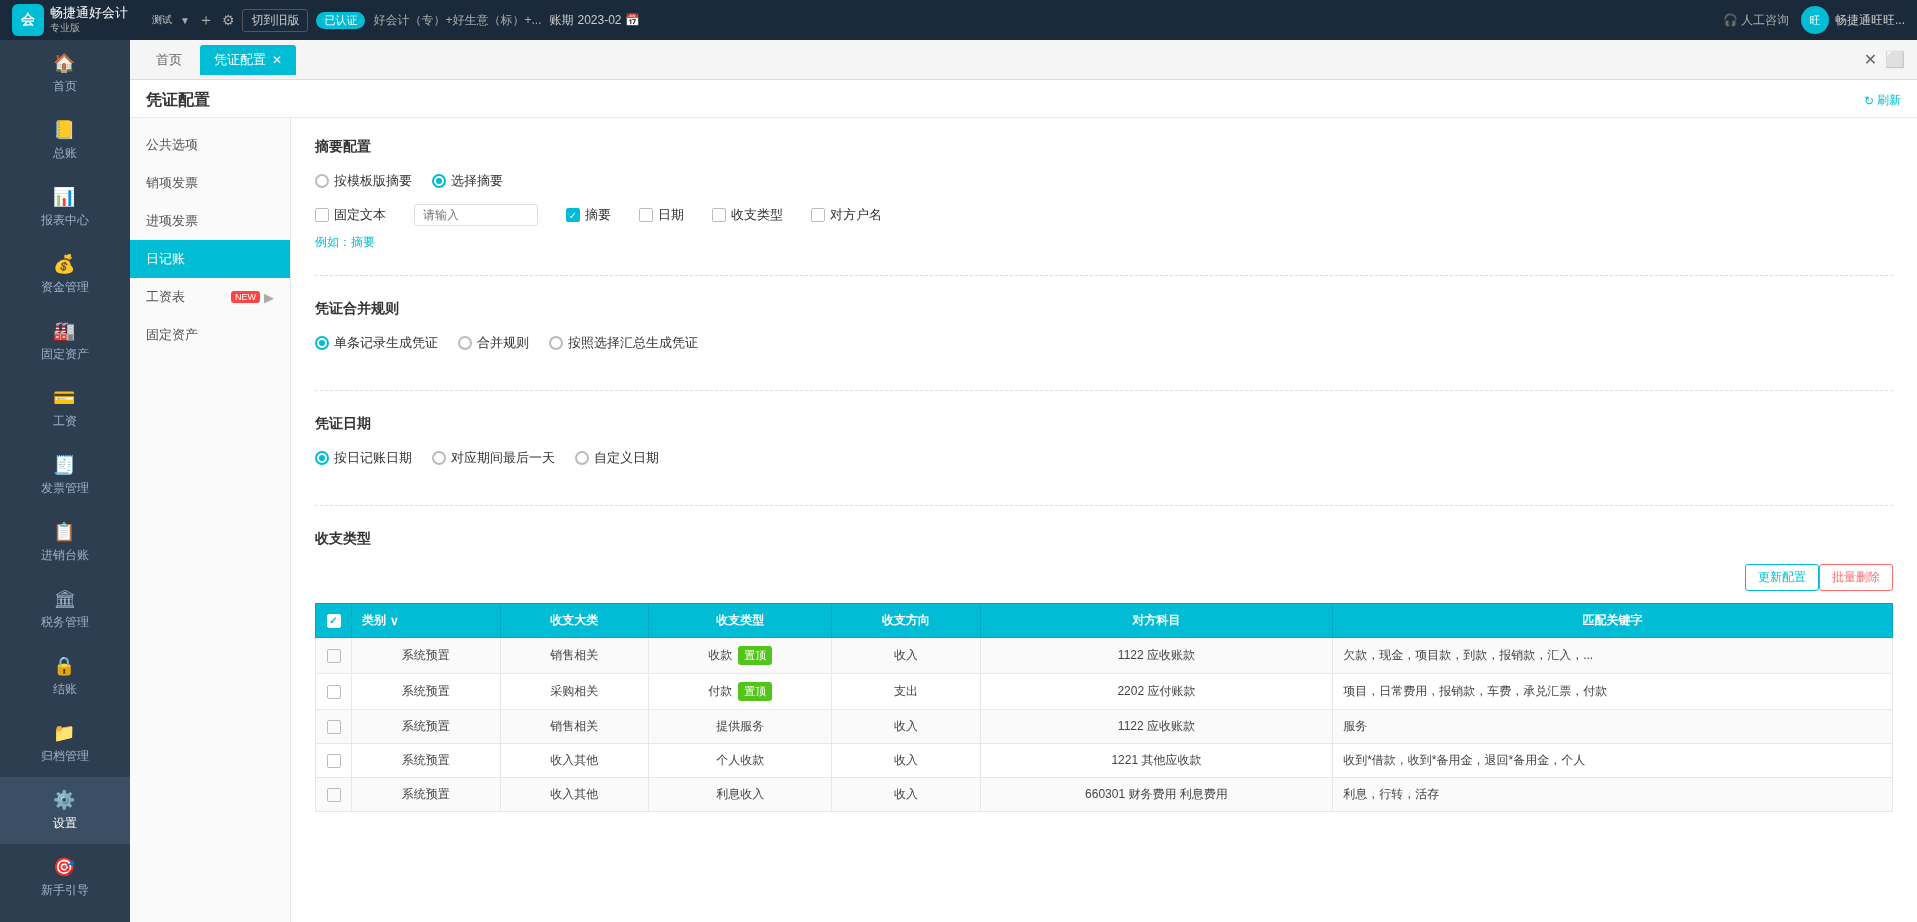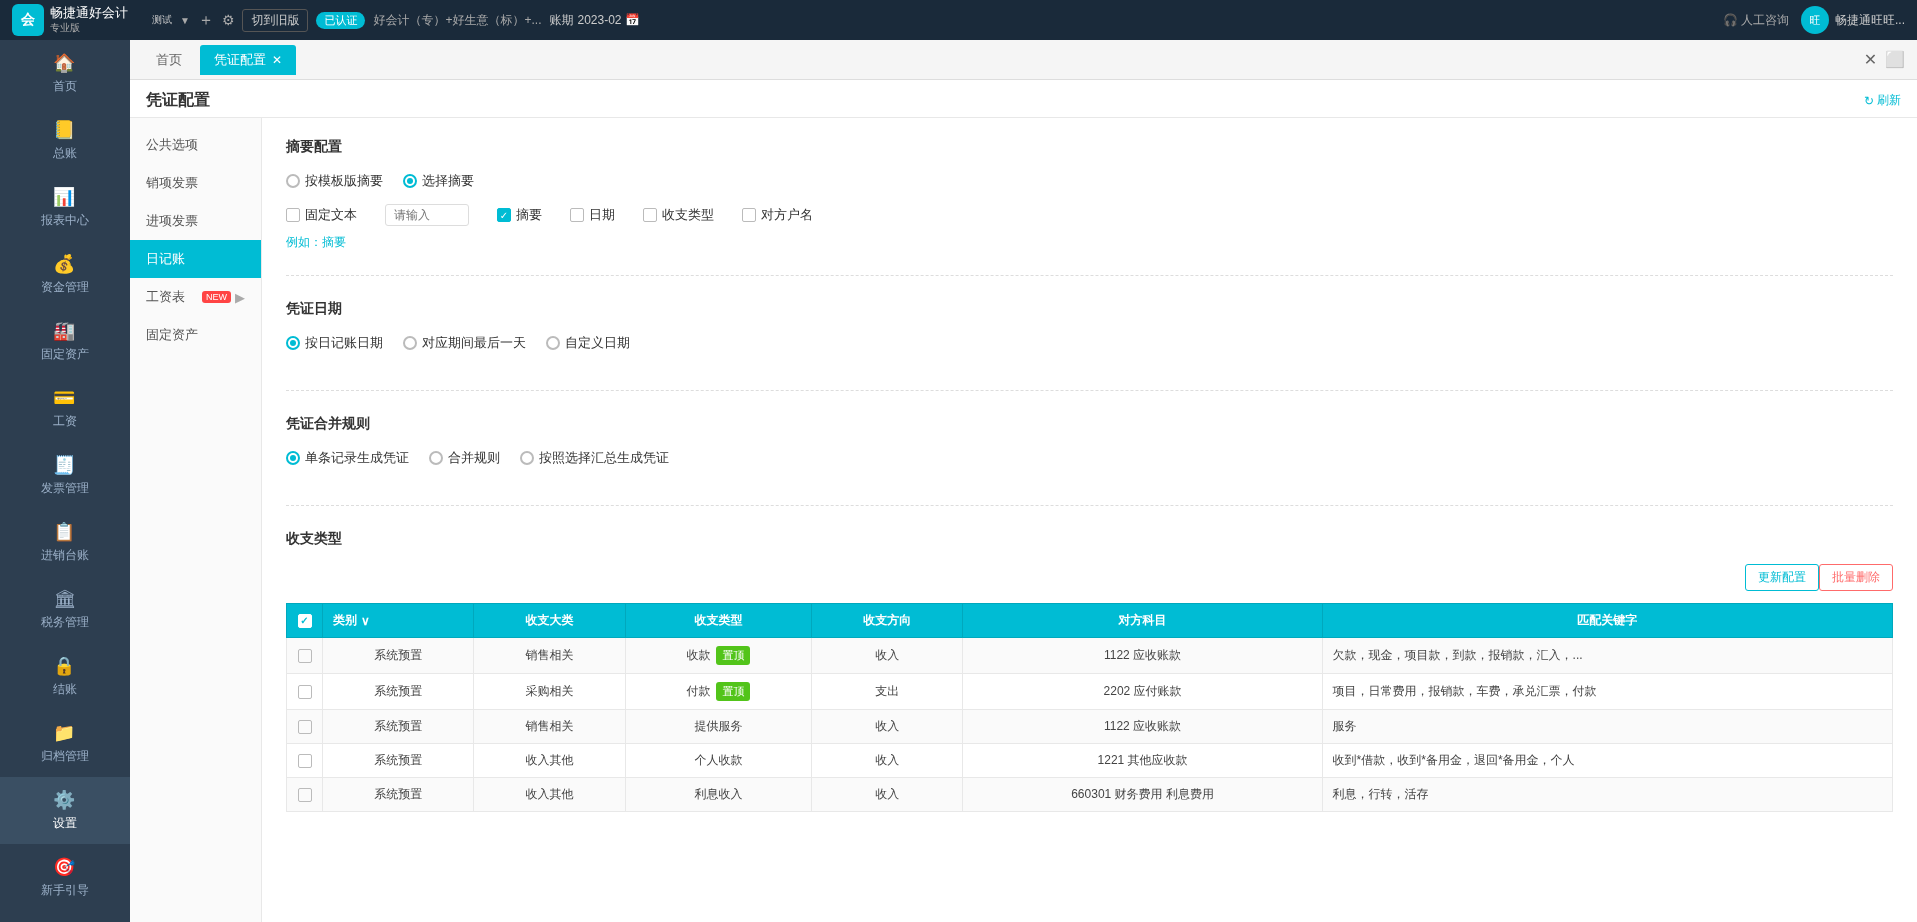--- a/index.html
+++ b/index.html
@@ -51,21 +51,21 @@
     .page-title { font-size: 16px; font-weight: bold; color: #333; }
     .refresh-btn { color: #00bcd4; font-size: 12px; cursor: pointer; display: flex; align-items: center; gap: 3px; }
 
     
     .scroll-container { flex: 1; overflow-y: auto; background: white; }
 
     
     .inner-layout { display: flex; min-height: 100%; }
 
     
-    .left-nav { width: 132px; background: #fafafa; border-right: 1px solid #e8e8e8; flex-shrink: 0; padding-top: 8px; }
+    .left-nav { width: 161px; background: #fafafa; border-right: 1px solid #e8e8e8; flex-shrink: 0; padding-top: 8px; }
     .left-nav-item { padding: 10px 16px; cursor: pointer; font-size: 13px; color: #555; display: flex; align-items: center; justify-content: space-between; }
     .left-nav-item.active { background: #00bcd4; color: white; }
     .left-nav-badge { background: #ff4444; color: white; font-size: 9px; padding: 1px 4px; border-radius: 3px; }
 
     
     .main-content { flex: 1; padding: 20px 24px; }
 
     
     .section { margin-bottom: 24px; border-bottom: 1px dashed #ddd; padding-bottom: 24px; }
     .section-title { font-size: 14px; font-weight: bold; color: #333; margin-bottom: 16px; }
@@ -75,21 +75,21 @@
     .radio-item { display: flex; align-items: center; gap: 5px; cursor: pointer; font-size: 13px; }
     .radio-circle { width: 14px; height: 14px; border-radius: 50%; border: 2px solid #00bcd4; display: flex; align-items: center; justify-content: center; }
     .radio-circle.checked::after { content: ''; width: 6px; height: 6px; background: #00bcd4; border-radius: 50%; display: block; }
     .radio-circle.unchecked { border-color: #bbb; }
 
     
     .checkbox-row { display: flex; align-items: center; gap: 28px; flex-wrap: wrap; }
     .checkbox-item { display: flex; align-items: center; gap: 5px; font-size: 13px; cursor: pointer; }
     .checkbox-box { width: 14px; height: 14px; border: 1px solid #bbb; border-radius: 2px; display: flex; align-items: center; justify-content: center; }
     .checkbox-box.checked { background: #00bcd4; border-color: #00bcd4; color: white; font-size: 10px; }
-    .text-input { border: 1px solid #ddd; border-radius: 3px; padding: 3px 8px; font-size: 12px; color: #999; width: 84px; outline: none; }
+    .text-input { border: 1px solid #ddd; border-radius: 3px; padding: 3px 8px; font-size: 12px; color: #999; width: 124px; outline: none; }
     .example-text { color: #00bcd4; font-size: 12px; margin-top: 8px; }
 
     
     .table-header-row { display: flex; justify-content: flex-end; gap: 0; margin-bottom: 12px; }
     .btn-update { background: white; border: 1px solid #00bcd4; color: #00bcd4; border-radius: 3px; padding: 4px 12px; font-size: 12px; cursor: pointer; }
     .btn-delete { background: white; border: 1px solid #ff6b6b; color: #ff6b6b; border-radius: 3px; padding: 4px 12px; font-size: 12px; cursor: pointer; }
 
     .data-table { width: 100%; border-collapse: collapse; }
     .data-table th { background: #00bcd4; color: white; padding: 8px 10px; font-size: 12px; text-align: center; border: 1px solid #00a8bd; }
     .data-table th:first-child { width: 36px; }
@@ -283,51 +283,51 @@
               </div>
               <div class="checkbox-item">
                 <div class="checkbox-box"></div>
                 <span>对方户名</span>
               </div>
             </div>
             <div class="example-text">例如：摘要</div>
           </div>
 
           <div class="section">
+            <div class="section-title">凭证合并规则</div>
+            <div class="radio-group">
+              <div class="radio-item">
+                <div class="radio-circle checked"></div>
+                <span>单条记录生成凭证</span>
+              </div>
+              <div class="radio-item">
+                <div class="radio-circle unchecked"></div>
+                <span>合并规则</span>
+              </div>
+              <div class="radio-item">
+                <div class="radio-circle unchecked"></div>
+                <span>按照选择汇总生成凭证</span>
+              </div>
+            </div>
+          </div>
+
+          <div class="section">
             <div class="section-title">凭证日期</div>
             <div class="radio-group">
               <div class="radio-item">
                 <div class="radio-circle checked"></div>
                 <span>按日记账日期</span>
               </div>
               <div class="radio-item">
                 <div class="radio-circle unchecked"></div>
                 <span>对应期间最后一天</span>
               </div>
               <div class="radio-item">
                 <div class="radio-circle unchecked"></div>
                 <span>自定义日期</span>
-              </div>
-            </div>
-          </div>
-
-          <div class="section">
-            <div class="section-title">凭证合并规则</div>
-            <div class="radio-group">
-              <div class="radio-item">
-                <div class="radio-circle checked"></div>
-                <span>单条记录生成凭证</span>
-              </div>
-              <div class="radio-item">
-                <div class="radio-circle unchecked"></div>
-                <span>合并规则</span>
-              </div>
-              <div class="radio-item">
-                <div class="radio-circle unchecked"></div>
-                <span>按照选择汇总生成凭证</span>
               </div>
             </div>
           </div>
 
           <div class="section" style="border-bottom:none;padding-bottom:0;">
             <div class="section-title">收支类型</div>
             <div class="table-header-row">
               <button class="btn-update">更新配置</button>
               <button class="btn-delete">批量删除</button>
             </div>

